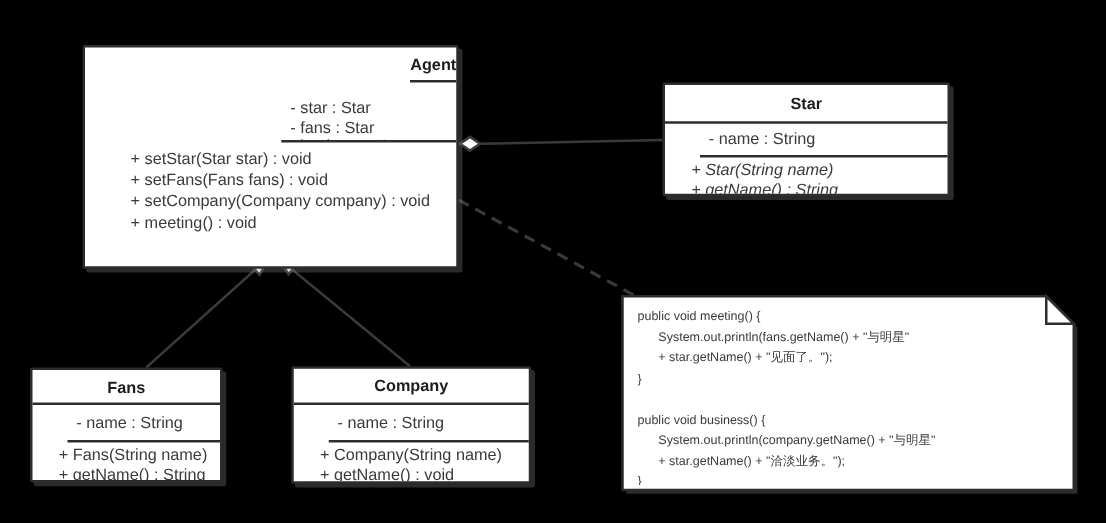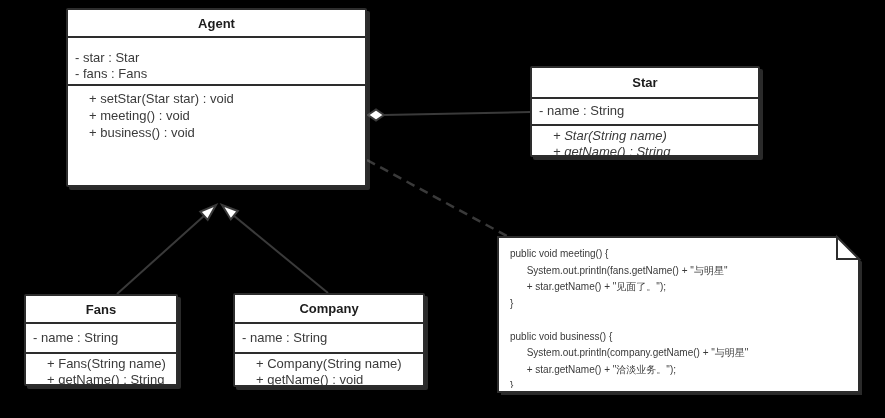--- a/index.html
+++ b/index.html
@@ -31,21 +31,21 @@
     box-shadow:3px 3px 0 var(--shadow-color);
   }
   .uml-title{
     font-weight:bold;color:var(--title-color);
     border-bottom:2px solid var(--box-stroke);
     display:flex;align-items:center;justify-content:center;
     box-sizing:border-box;flex:0 0 auto;
   }
   .uml-attrs{
     border-bottom:2px solid var(--box-stroke);
-    padding:12px 7px 0;box-sizing:border-box;overflow:hidden;flex:0 0 auto;
+    padding:12px 7px 0;box-sizing:border-box;overflow:hidden;flex:0 0 auto;margin-left:28px;
   }
   .uml-methods{padding:4px 21px 0;box-sizing:border-box;overflow:hidden;flex:1 1 auto;}
   .member-line{line-height:15.5px;white-space:nowrap;}
   .agent-methods .member-line{line-height:17px;}
 
   .note-text{
     position:absolute;left:510px;top:246px;width:340px;height:142px;
     color:var(--text-color);font-size:10px;overflow:hidden;
   }
   .note-line{line-height:16.5px;white-space:pre;}
@@ -68,31 +68,32 @@
 
     <line class="conn-dashed" x1="367" y1="160" x2="516" y2="241"></line>
 
     <g transform="translate(498,237)">
       <polygon class="note-shadow" points="3,3 342,3 364,25 364,158 3,158"></polygon>
       <polygon class="note-shape" points="0,0 339,0 361,22 361,155 0,155"></polygon>
       <polygon class="note-shape" points="339,0 361,22 339,22"></polygon>
     </g>
   </svg>
 
-  <div class="uml-class" style="left:66px;top:8px;width:301px;height:179px;">
+  <div class="uml-class" style="left:66px;top:36px;width:301px;height:179px;align-items:flex-end;">
     <div class="uml-title" style="height:28px;">Agent</div>
     <div class="uml-attrs" style="height:48px;">
         <div class="member-line">- star : Star</div>
-        <div class="member-line">- fans : Fans</div>
+        <div class="member-line">- fans : Star</div>
         <div class="member-line">- business : Company</div>
       </div>
     <div class="uml-methods agent-methods">
         <div class="member-line">+ setStar(Star star) : void</div>
+        <div class="member-line">+ setFans(Fans fans) : void</div>
+        <div class="member-line">+ setCompany(Company company) : void</div>
         <div class="member-line">+ meeting() : void</div>
-        <div class="member-line">+ business() : void</div>
       </div>
   </div>
 
   <div class="uml-class" style="left:530px;top:66px;width:230px;height:91px;">
     <div class="uml-title" style="height:31px;">Star</div>
     <div class="uml-attrs" style="height:27px;padding-top:4px;">
         <div class="member-line">- name : String</div>
       </div>
     <div class="uml-methods" style="padding-top:2px;font-style:italic;">
         <div class="member-line">+ Star(String name)</div>

